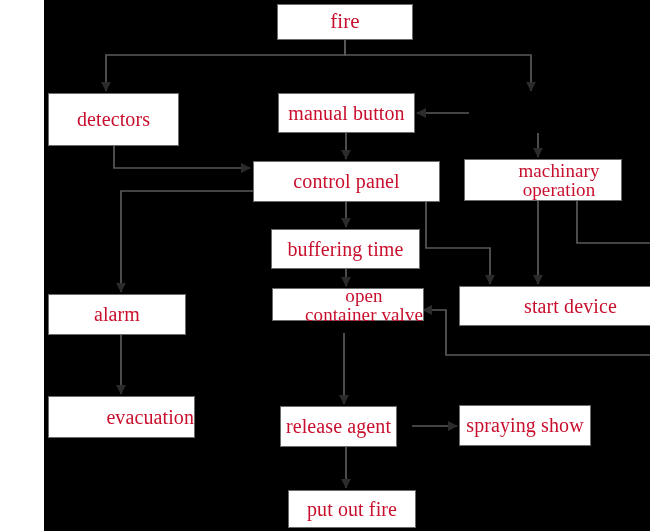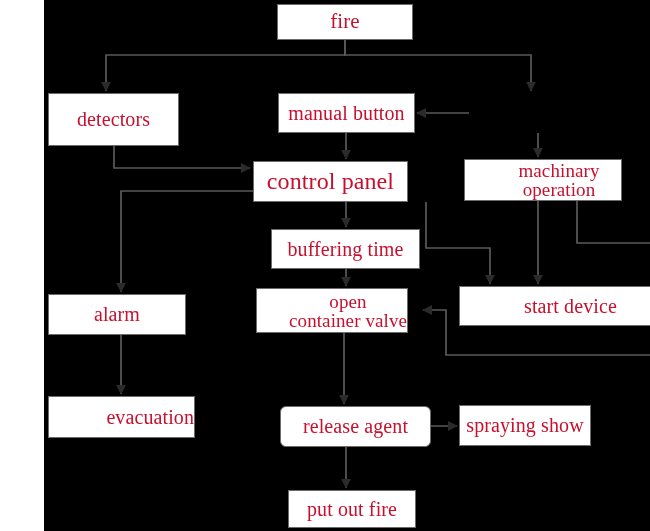--- a/index.html
+++ b/index.html
@@ -104,55 +104,55 @@
 
   <div class="node" style="left:4px; top:93px; width:131px; height:53px; font-size:20px;">
     <span>detectors</span>
   </div>
 
   <div class="node" style="left:234px; top:93px; width:137px; height:40px; font-size:20px;">
     <span>manual button</span>
   </div>
 
 
-  <div class="node" style="left:209px; top:161px; width:155px; height:41px; font-size:24px;">
+  <div class="node" style="left:209px; top:161px; width:187px; height:41px; font-size:20px;">
     <span>control panel</span>
   </div>
 
   <div class="node two-line" style="left:420px; top:159px; width:158px; height:42px; font-size:19px;">
     <span>
       <span>machinary</span>
       <span>operation</span>
     </span>
   </div>
 
   <div class="node" style="left:227px; top:229px; width:149px; height:40px; font-size:20px;">
     <span>buffering time</span>
   </div>
 
   <div class="node" style="left:4px; top:294px; width:138px; height:41px; font-size:20px;">
     <span>alarm</span>
   </div>
 
-  <div class="node two-line" style="left:212px; top:288px; width:152px; height:45px; font-size:19px;">
+  <div class="node two-line" style="left:228px; top:288px; width:152px; height:33px; font-size:19px;">
     <span>
       <span>open</span>
       <span>container valve</span>
     </span>
   </div>
 
   <div class="node" style="left:415px; top:286px; width:223px; height:40px; font-size:20px;justify-content:flex-end;">
     <span>start device</span>
   </div>
 
   <div class="node" style="left:4px; top:396px; width:147px; height:42px; font-size:20px;text-align:right;">
     <span>evacuation</span>
   </div>
 
-  <div class="node" style="left:236px; top:406px; width:151px; height:41px; font-size:20px;border-radius:6px;">
+  <div class="node" style="left:236px; top:406px; width:117px; height:41px; font-size:20px;">
     <span>release agent</span>
   </div>
 
   <div class="node" style="left:415px; top:405px; width:132px; height:41px; font-size:20px;">
     <span>spraying show</span>
   </div>
 
   <div class="node" style="left:244px; top:490px; width:128px; height:38px; font-size:20px;">
     <span>put out fire</span>
   </div>

